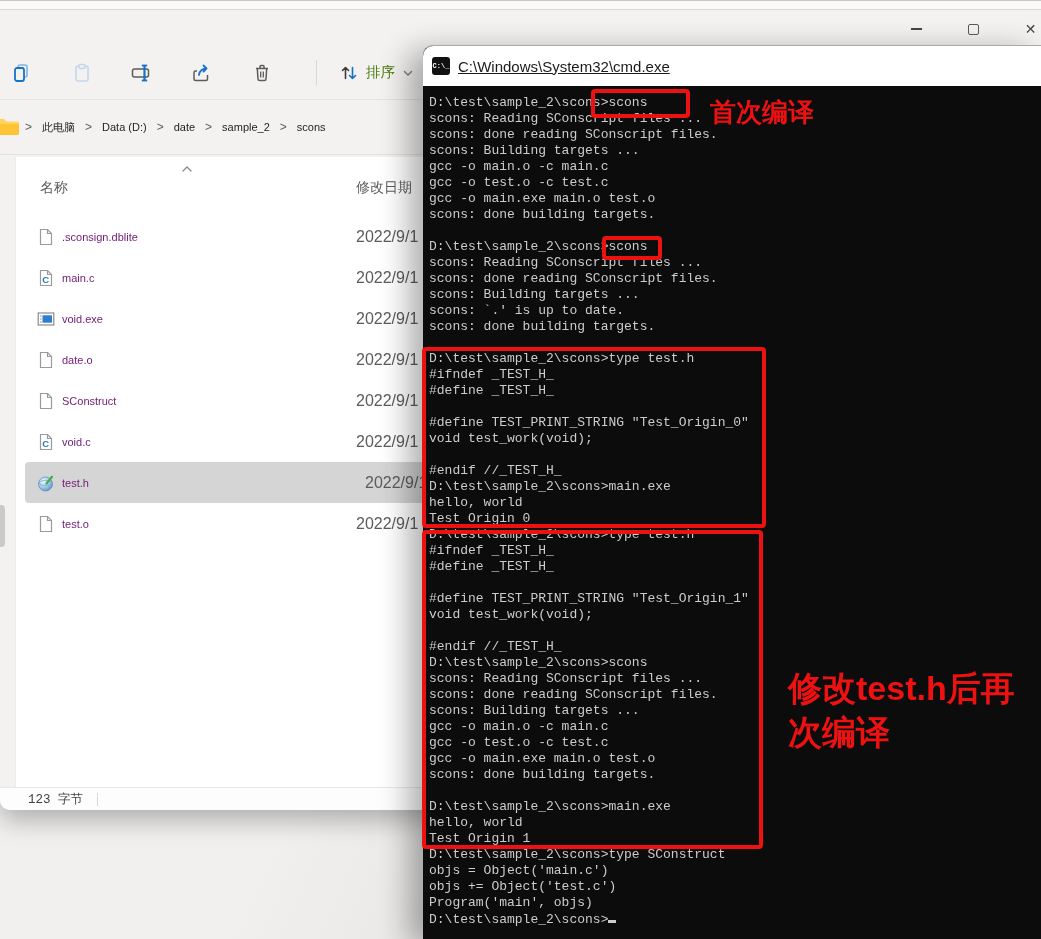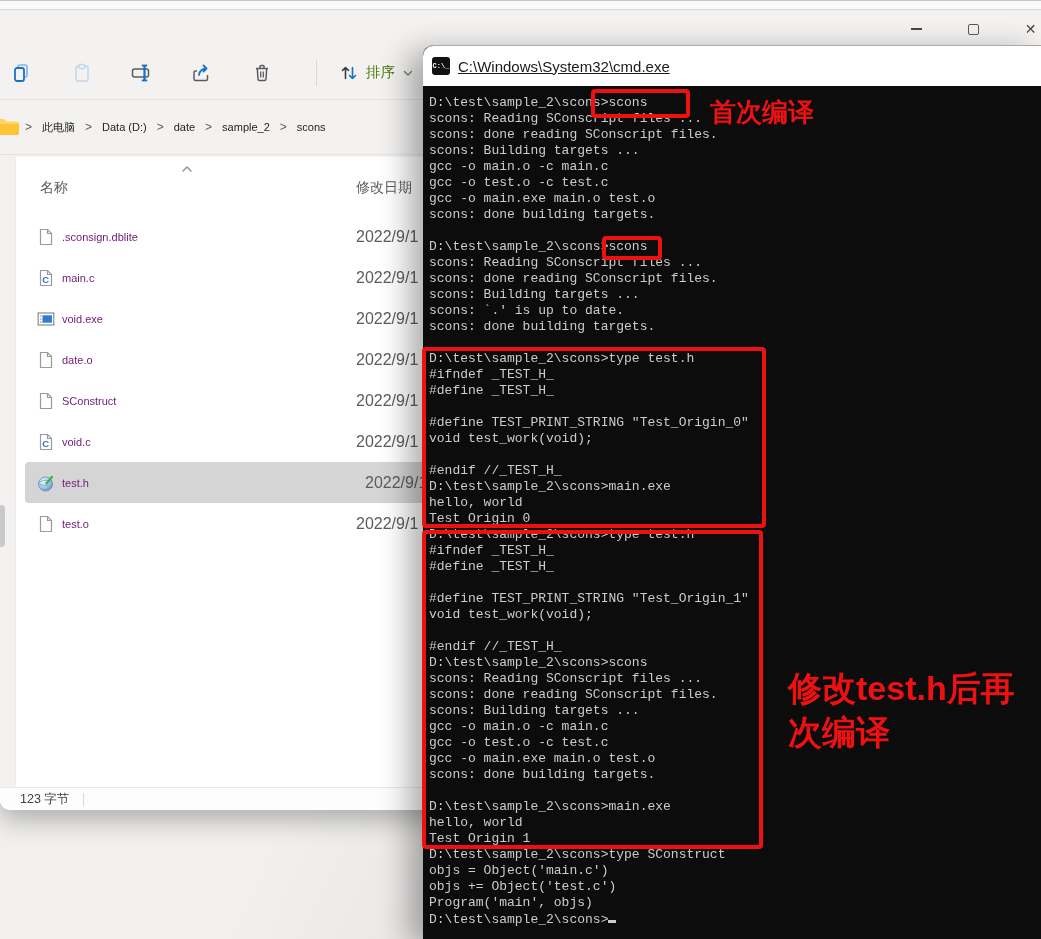--- a/index.html
+++ b/index.html
@@ -48,21 +48,21 @@
   .file-row.selected { background:#d5d5d5; border-radius:4px; margin-left:9px; padding-left:12px; }
   .ficon { width:18px; height:18px; flex:0 0 18px; display:inline-flex; }
   .fname { margin-left:7px; font-size:11px; color:#701a75; }
   .fdate { position:absolute; left:340px; font-size:16px; color:#5c5c5c; white-space:nowrap; }
 
   .nav-scroll { position:absolute; left:0; top:505px; width:5px; height:42px; background:#c9c9c9; border-radius:0 4px 4px 0; }
 
   .status-bar { position:absolute; left:0; right:0; bottom:0; height:23px; background:#fdfdfd;
     border-top:1px solid #e8e8e8; display:flex; align-items:center; font-size:12.5px; color:#3f3f3f;
     border-radius:0 0 10px 10px; }
-  .status-text { padding-left:20px; }
+  .status-text { padding-left:28px;font-family:Liberation Mono, monospace; }
   .status-sep { width:1px; height:13px; background:#d7d7d7; margin-left:14px; }
 
   
   .cmd {
     position:absolute; left:423px; top:45px; width:618px; height:894px;
     background:#0c0c0c; border-radius:10px 0 0 0;
     border-top:1px solid #a9a9a9;
     box-shadow:-14px 6px 30px rgba(0,0,0,.32);
   }
   .cmd-titlebar { height:40px; background:#ffffff; border-radius:10px 0 0 0;

